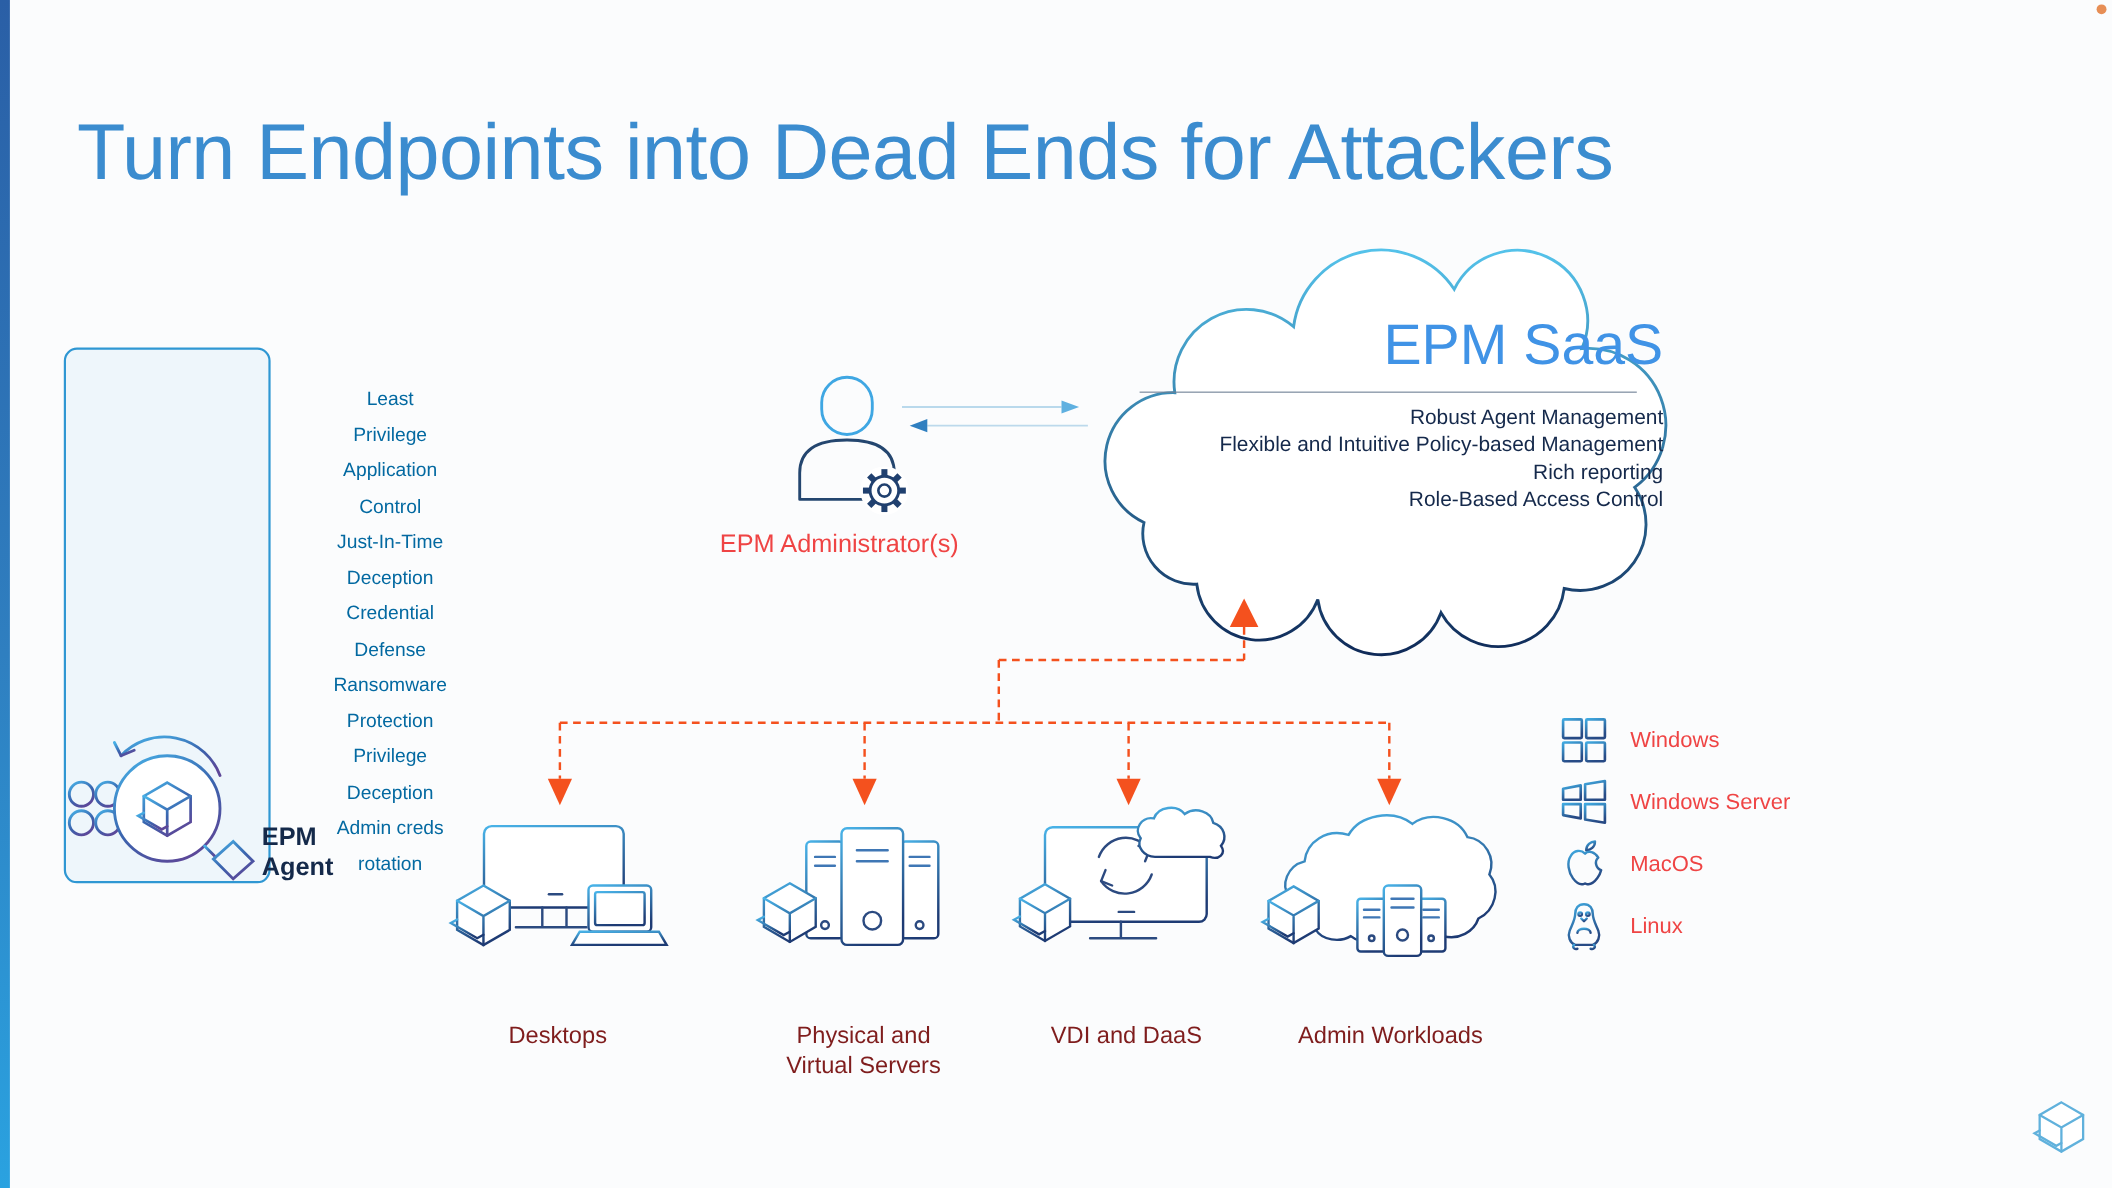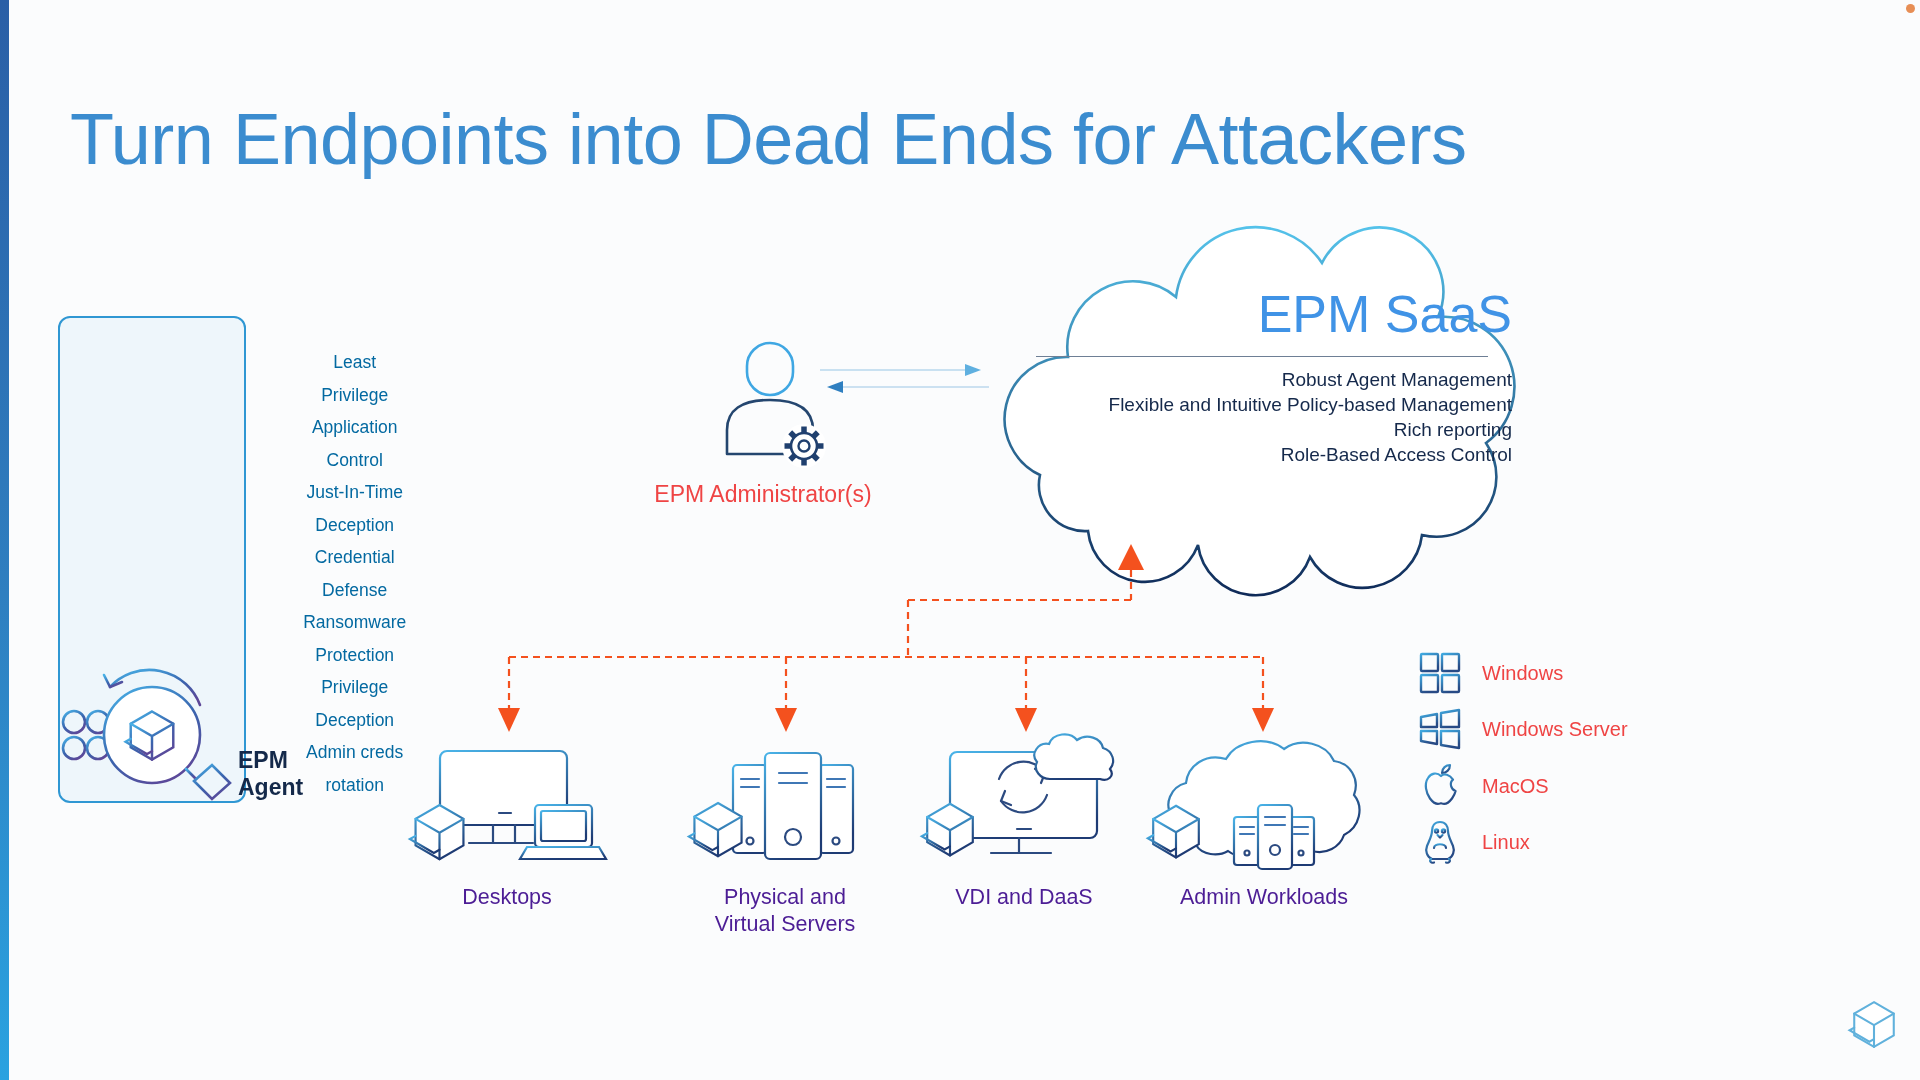--- a/index.html
+++ b/index.html
@@ -31,21 +31,21 @@
                font-size:23px;font-weight:400;color:#ef4444;}
 
   
   .saas-text{left:1012px;top:284px;width:500px;text-align:right;}
   .saas-title{font-size:52px;font-weight:500;color:#4093e6;line-height:60px;}
   .saas-divider{width:452px;border:0;border-top:1px solid #6e7f95;margin:12px auto 10px auto;}
   .saas-feature{font-size:19px;line-height:25px;color:#15294b;}
 
   
   .ep-label{width:170px;text-align:center;font-size:21.5px;line-height:27px;
-            font-weight:500;color:#4c1d95;top:884px;}
+            font-weight:500;color:#7f1d1d;top:928px;}
 
   
   .platform-row{display:flex;align-items:center;gap:20px;left:1418px;height:48px;}
   .platform-row span{font-size:20px;font-weight:500;color:#ef4444;}
 
   svg{display:block;overflow:visible;}
 </style>
 </head>
 <body>
 

